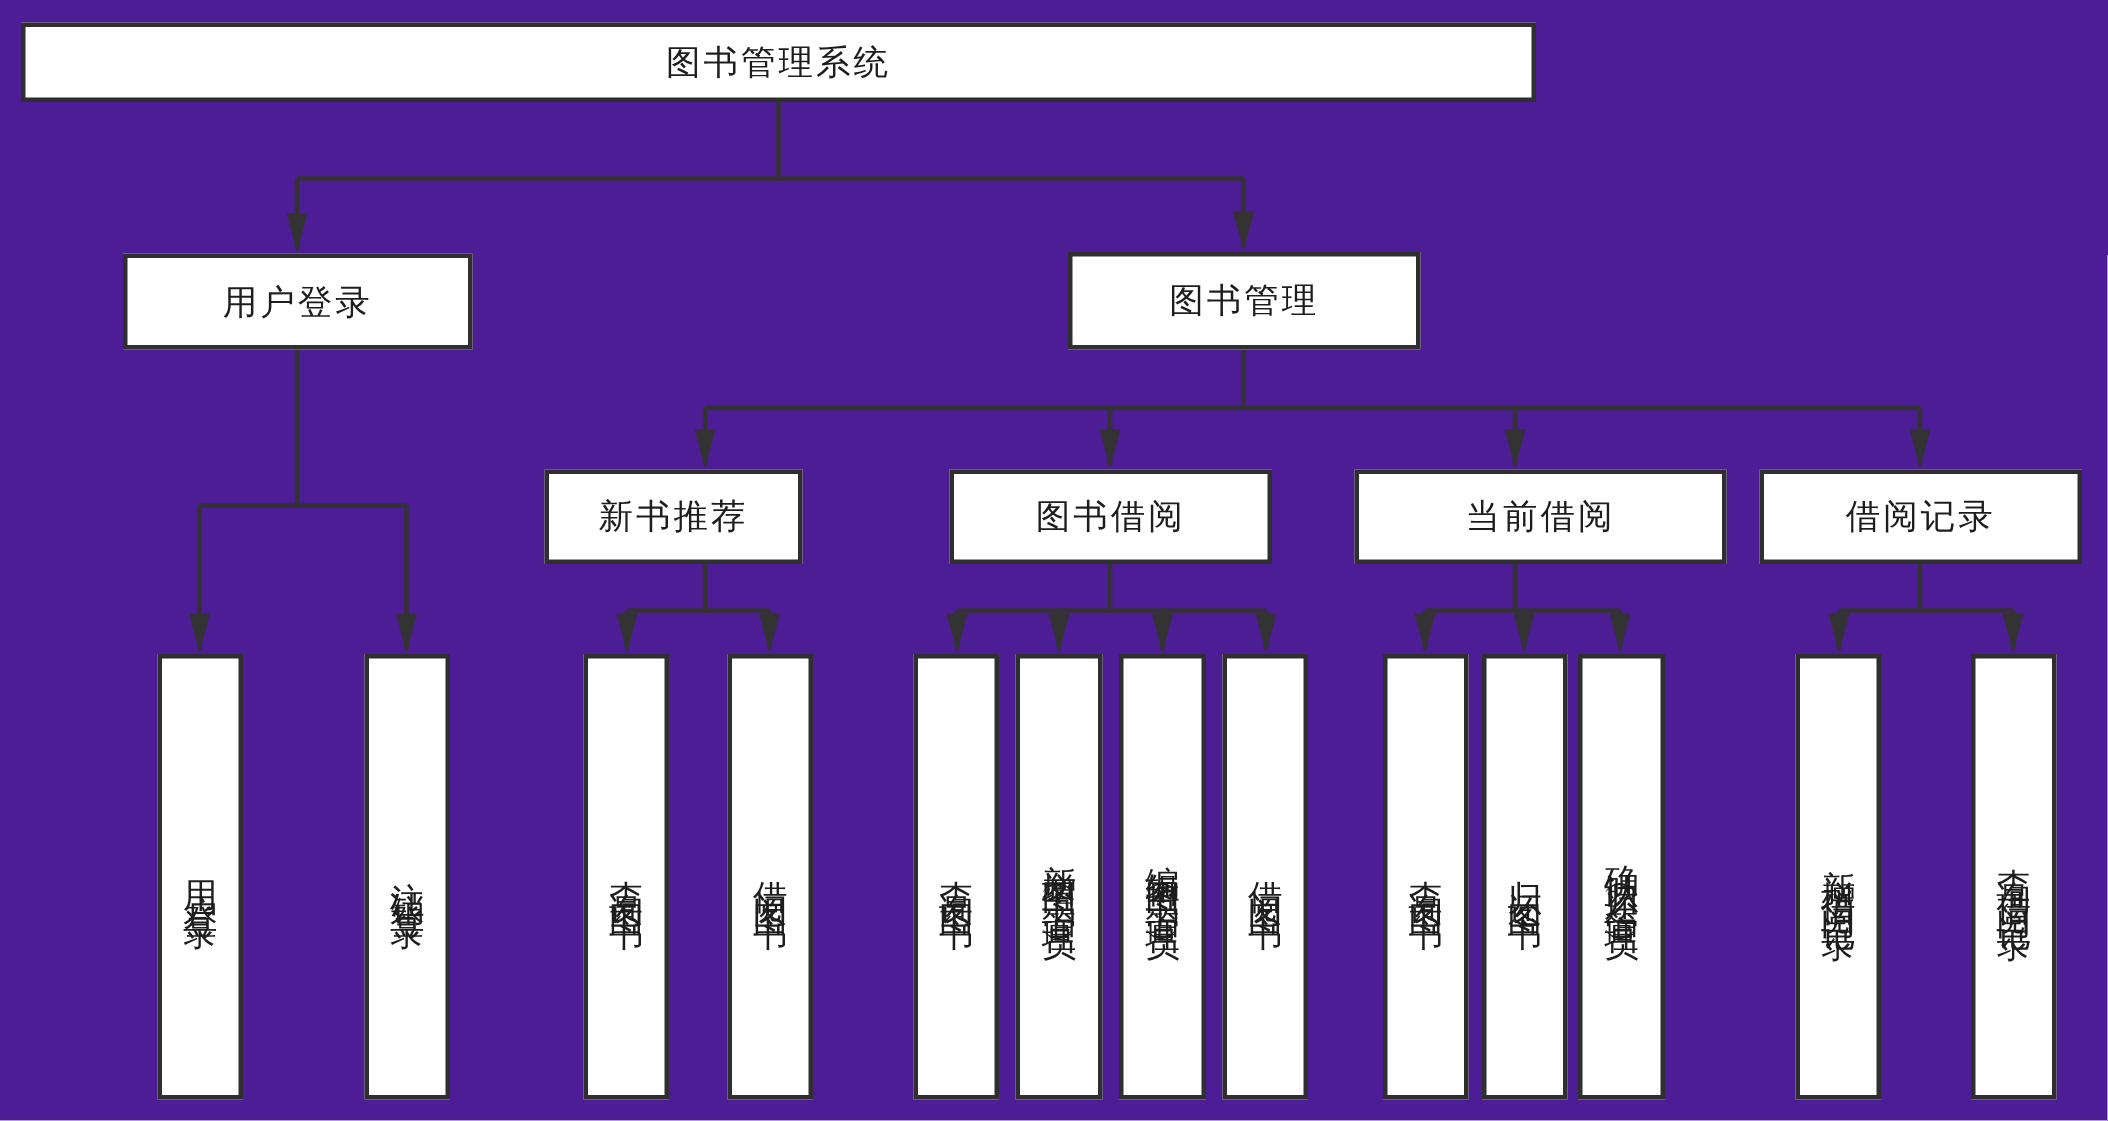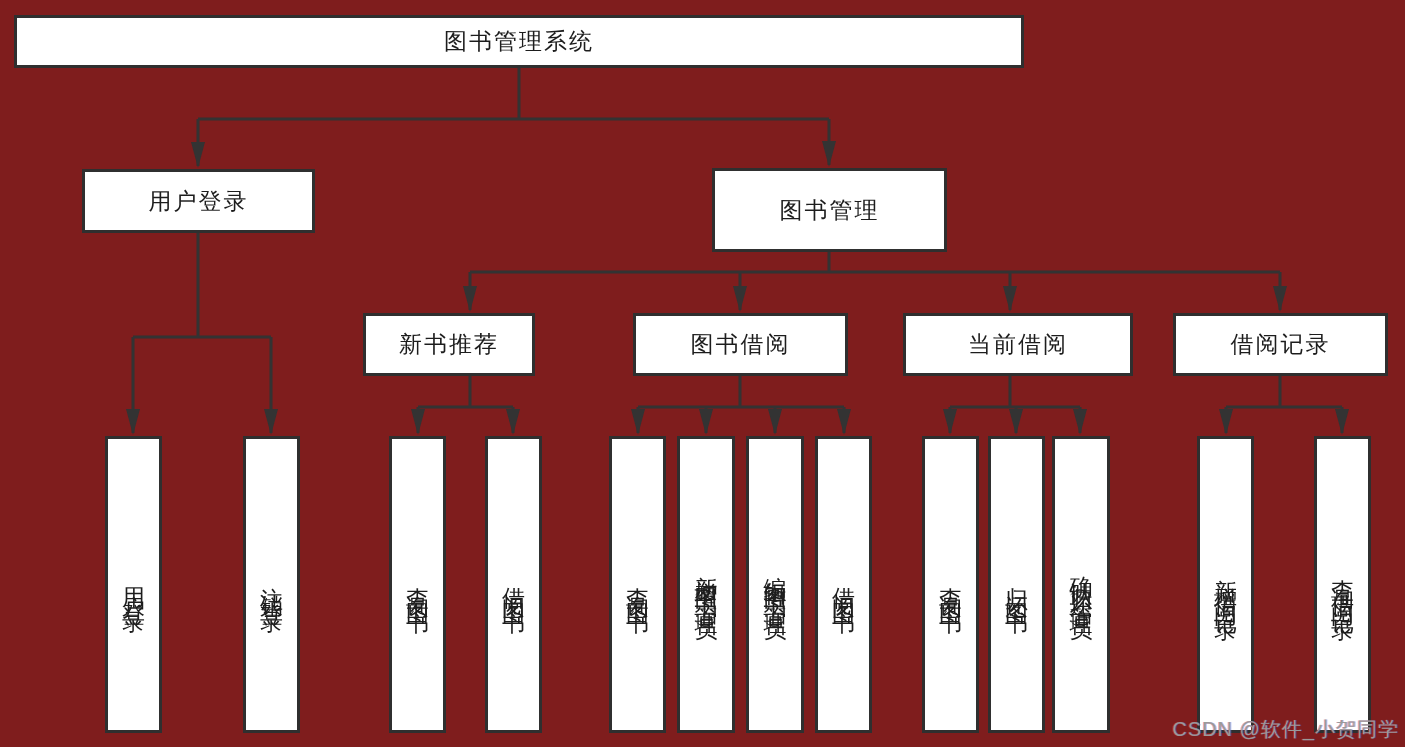--- a/index.html
+++ b/index.html
@@ -1,17 +1,17 @@
 <!DOCTYPE html>
 <html><head>
 <meta charset="utf-8">
 <style>
   html,body { margin:0; padding:0; background:#ffffff; }
   .canvas {
-    position:relative; width:1405px; height:747px; background:#7f1d1d;
+    position:relative; width:1405px; height:747px; background:#4c1d95;
     font-family:"Liberation Sans","DejaVu Sans",sans-serif; overflow:hidden;
     color:#1d1d1d;
   }
   svg.connectors { position:absolute; left:0; top:0; z-index:1; }
   .box {
     position:absolute; box-sizing:border-box; background:#ffffff;
     border:3px solid #2f2f2f; display:flex; align-items:center; justify-content:center;
     font-size:23px; letter-spacing:2px; color:#1d1d1d; z-index:2; white-space:nowrap;
   }
   .vbox {
@@ -80,25 +80,25 @@
     <g>
       <path d="M1280,376 L1280,407 M1226,407 L1342,407 M1226,407 L1226,433 M1342,407 L1342,433"></path>
       <polygon points="1219,409 1233,409 1226,435" fill="#333333" stroke="none"></polygon>
       <polygon points="1335,409 1349,409 1342,435" fill="#333333" stroke="none"></polygon>
     </g>
   </svg>
 
   <div class="box" style="left:14px; top:15px; width:1010px; height:53px;">图书管理系统</div>
 
   <div class="box" style="left:82px; top:169px; width:233px; height:64px;">用户登录</div>
-  <div class="box" style="left:712px; top:168px; width:235px; height:84px;">图书管理</div>
+  <div class="box" style="left:712px; top:168px; width:235px; height:65px;">图书管理</div>
 
   <div class="box" style="left:363px; top:313px; width:172px; height:63px;">新书推荐</div>
   <div class="box" style="left:633px; top:313px; width:215px; height:63px;text-align:right;">图书借阅</div>
-  <div class="box" style="left:903px; top:313px; width:230px; height:63px;">当前借阅</div>
+  <div class="box" style="left:903px; top:313px; width:248px; height:63px;">当前借阅</div>
   <div class="box" style="left:1173px; top:313px; width:215px; height:63px;">借阅记录</div>
 
   <div class="vbox" style="left:105px; top:436px; width:57px; height:297px;">
     <span>用户登录</span>
   </div>
   <div class="vbox" style="left:243px; top:436px; width:57px; height:297px;">
     <span>注销登录</span>
   </div>
 
   <div class="vbox" style="left:389px; top:436px; width:57px; height:297px;">
@@ -131,14 +131,13 @@
     <span style="letter-spacing:6px">确认归还（管理员）</span>
   </div>
 
   <div class="vbox" style="left:1197px; top:436px; width:57px; height:297px;">
     <span>新增借阅记录</span>
   </div>
   <div class="vbox" style="left:1314px; top:436px; width:57px; height:297px;">
     <span>查询借阅记录</span>
   </div>
 
-  <div class="watermark">CSDN @软件_小贺同学</div>
 </div>
 
 </body></html>

